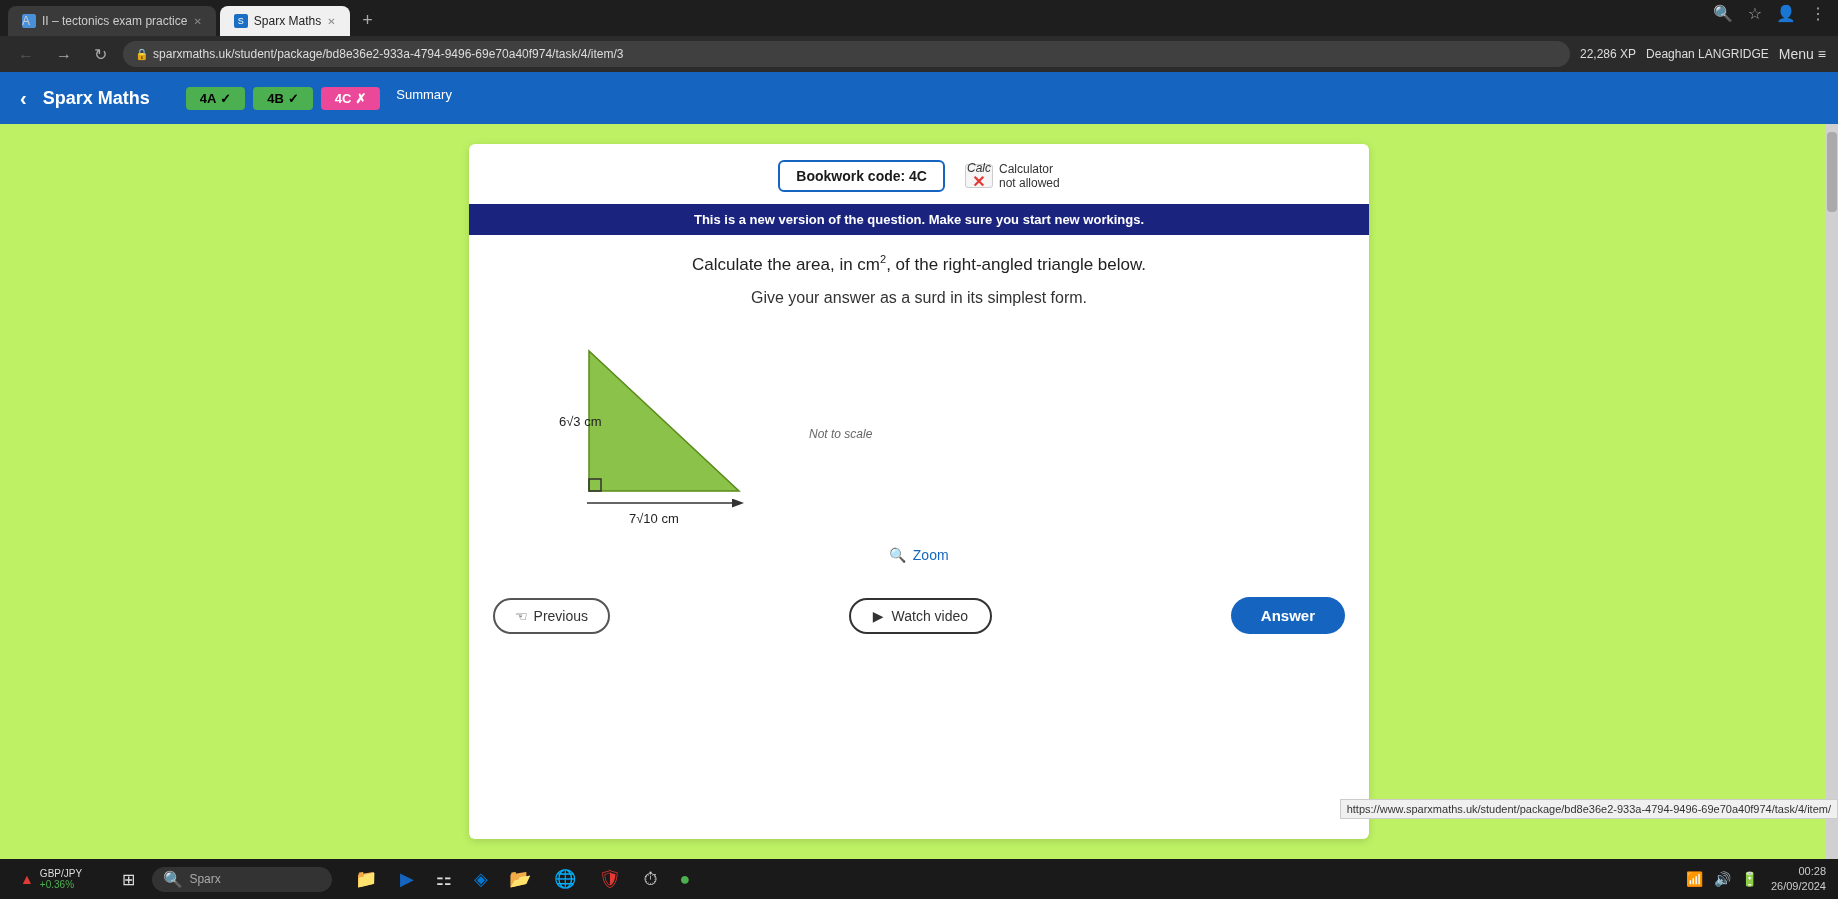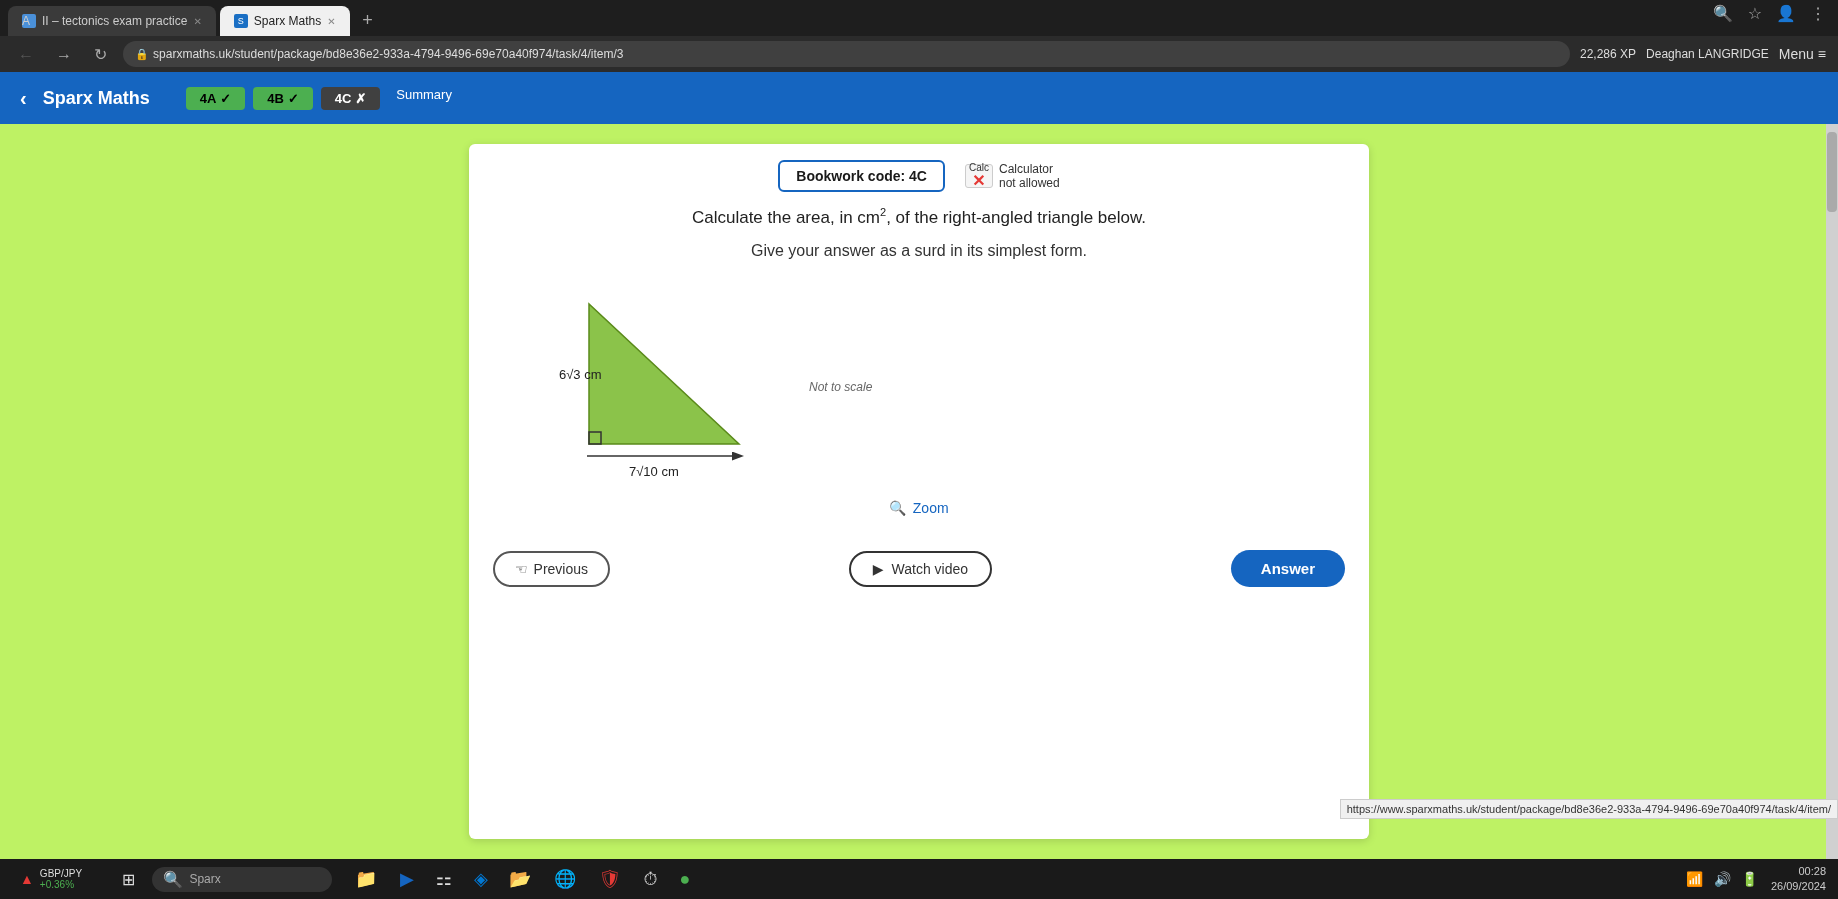--- a/index.html
+++ b/index.html
@@ -169,21 +169,21 @@
       display: flex;
       align-items: center;
       gap: 4px;
       cursor: pointer;
     }
     .task-tab.complete {
       background: #4caf50;
       color: #000000;
     }
     .task-tab.active-fail {
-      background: #404040;
+      background: #ec4899;
       color: white;
     }
     .summary-btn {
       color: white;
       font-size: 13px;
       cursor: pointer;
       margin-left: 8px;
     }
 
     
@@ -506,31 +506,34 @@
       <div class="scrollbar-thumb"></div>
     </div>
 
     <div class="question-card">
 
       <div class="bookwork-row">
         <div class="bookwork-badge">Bookwork code: 4C</div>
         <div class="calculator-status">
           <div class="calc-icon">
             <span style="font-size:9px; line-height:1; text-align:center;">
-              <div style="font-size:10px;">Calc</div>
+              <div style="font-size:12px;font-style:italic;">Calc</div>
               <span class="calc-x">✕</span>
             </span>
           </div>
           <div>
             <div>Calculator</div>
             <div>not allowed</div>
           </div>
         </div>
       </div>
 
+      <div class="new-version-banner">
+        <strong>This is a new version of the question. Make sure you start new workings.</strong>
+      </div>
 
       <div class="question-body">
         <div class="question-text">
           Calculate the area, in cm<sup>2</sup>, of the right-angled triangle below.
         </div>
         <div class="question-sub">Give your answer as a surd in its simplest form.</div>
 
         <div class="diagram-container">
           <svg class="triangle-svg" width="300" height="200" viewBox="0 0 300 200">
 

